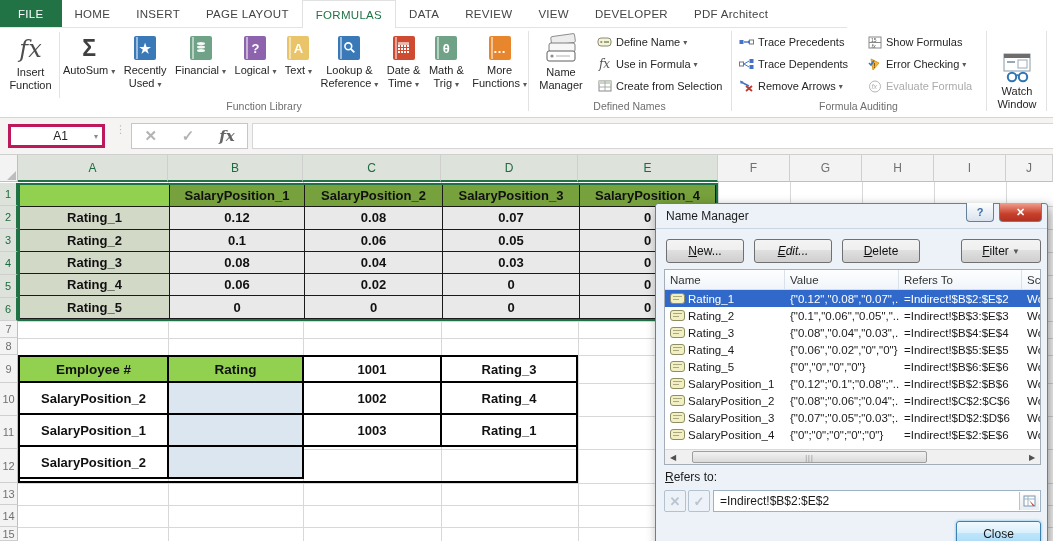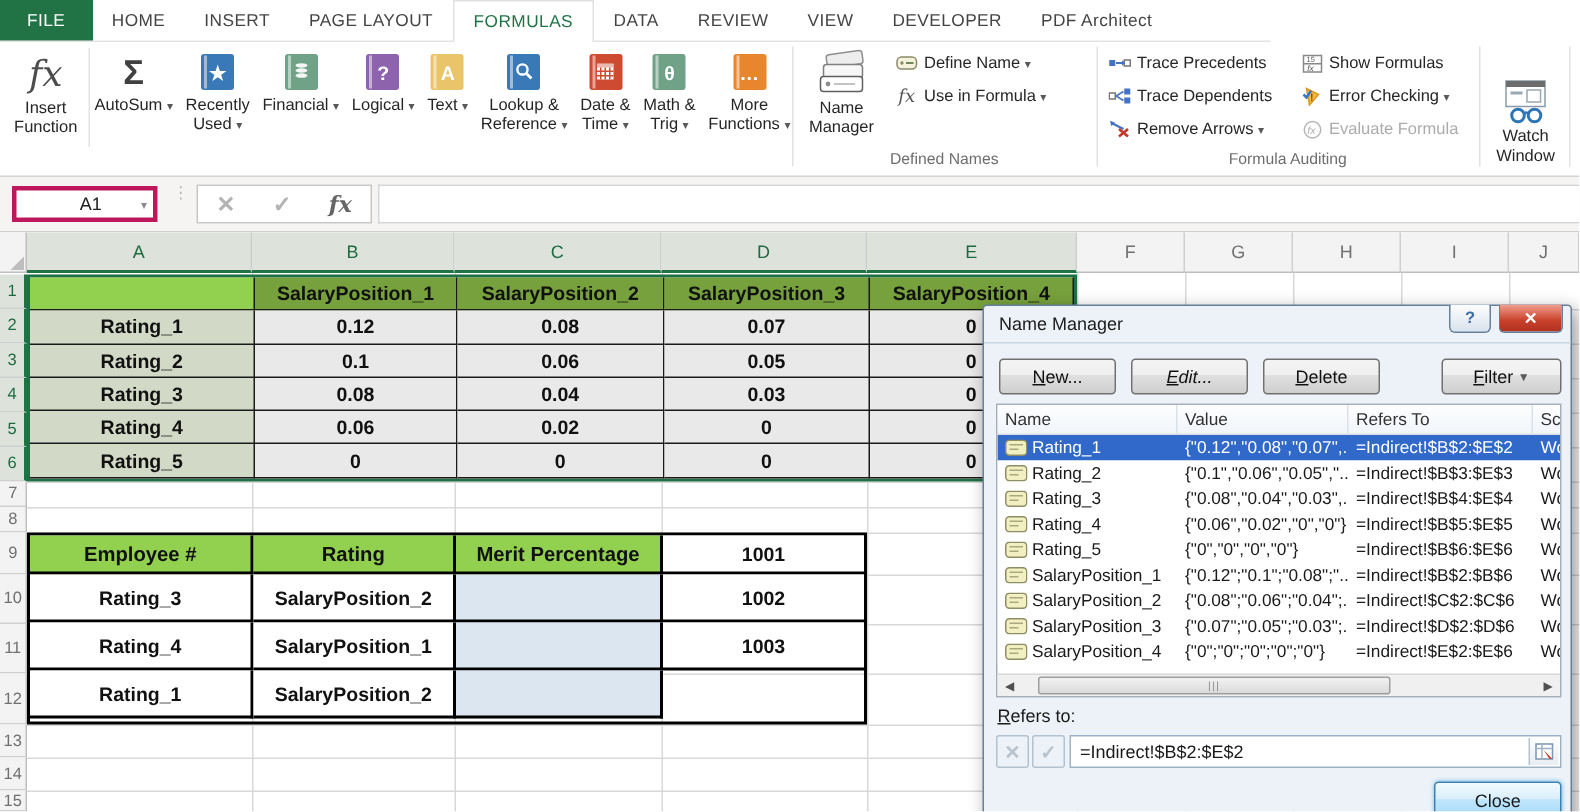--- a/index.html
+++ b/index.html
@@ -219,20 +219,21 @@
           <div class="licon">
             <span class="book" style="background:#E8862E">
               <span class="spine"></span>
               <span class="glyph">…</span>
             </span>
           </div>
           <div>More</div>
           <div>Functions<span class="arrow">▾</span></div>
         </div>
       </div>
+    <div class="group-label" style="left:0; width:528px;">Function Library</div>
 
     <div class="bigbtn" style="left:532px; width:58px;" id="name-manager-btn">
         <div class="bicon">
           <svg width="38" height="32" viewBox="0 0 38 32">
             <g>
               <rect x="9" y="2" width="24" height="9" rx="2" fill="#EDEDED" stroke="#8f8f8f" transform="rotate(-8 21 6)"></rect>
               <rect x="7" y="10" width="26" height="9" rx="2" fill="#F7F7F7" stroke="#7f7f7f"></rect>
               <rect x="5" y="18" width="28" height="10" rx="2" fill="#fff" stroke="#5f5f5f"></rect>
               <circle cx="10" cy="23" r="1.6" fill="#8f8f8f"></circle>
               <line x1="14" y1="23" x2="28" y2="23" stroke="#b0b0b0"></line>
@@ -274,20 +275,31 @@
         </span>
         <span>Define Name</span>
         <span class="arrow">▾</span>
       </div>
       <div class="small-btn" style="left: 596px; top: 26px;">
         <span class="s-icon">
           <span style="font-family:'DejaVu Serif',serif;font-style:italic;font-size:12px;color:#555;">fx</span>
         </span>
         <span>Use in Formula</span>
         <span class="arrow">▾</span>
+      </div>
+      <div class="small-btn" style="left: 596px; top: 48px;">
+        <span class="s-icon">
+          <svg width="14" height="12" viewBox="0 0 14 12">
+            <rect x="1" y="1" width="12" height="10" fill="#fff" stroke="#888"></rect>
+            <rect x="1" y="1" width="12" height="3" fill="#C9D8C0"></rect>
+            <line x1="7" y1="1" x2="7" y2="11" stroke="#aaa"></line>
+            <line x1="1" y1="7" x2="13" y2="7" stroke="#aaa"></line>
+          </svg>
+        </span>
+        <span>Create from Selection</span>
       </div>
       <div class="small-btn" style="left: 738px; top: 4px;">
         <span class="s-icon">
           <svg width="15" height="12" viewBox="0 0 15 12">
             <rect x="0.5" y="4" width="4" height="4" fill="#4472C4"></rect>
             <rect x="10.5" y="4" width="4" height="4" fill="none" stroke="#777"></rect>
             <line x1="5" y1="6" x2="9.5" y2="6" stroke="#4472C4" stroke-width="1.4"></line>
             <path d="M9 4.2 L11.2 6 L9 7.8 Z" fill="#4472C4"></path>
           </svg>
         </span>
@@ -447,21 +459,20 @@
         <div class="cell data">0</div>
         <div class="cell rowlab">Rating_5</div>
         <div class="cell data">0</div>
         <div class="cell data">0</div>
         <div class="cell data">0</div>
         <div class="cell data">0</div>
       </div>
     <div class="xtable" id="table2" style="left: 18px; top: 200px; width: 560px; height: 128px; grid-template-columns: 149px 135px 138px 134px; grid-template-rows: 26px 32px 32px 32px;">
         <div class="cell hdr2">Employee #</div>
         <div class="cell hdr2">Rating</div>
-        <div class="cell hdr2">Merit Percentage</div>
         <div class="cell">1001</div>
         <div class="cell">Rating_3</div>
         <div class="cell">SalaryPosition_2</div>
         <div class="cell merit"></div>
         <div class="cell">1002</div>
         <div class="cell">Rating_4</div>
         <div class="cell">SalaryPosition_1</div>
         <div class="cell merit"></div>
         <div class="cell">1003</div>
         <div class="cell">Rating_1</div>

